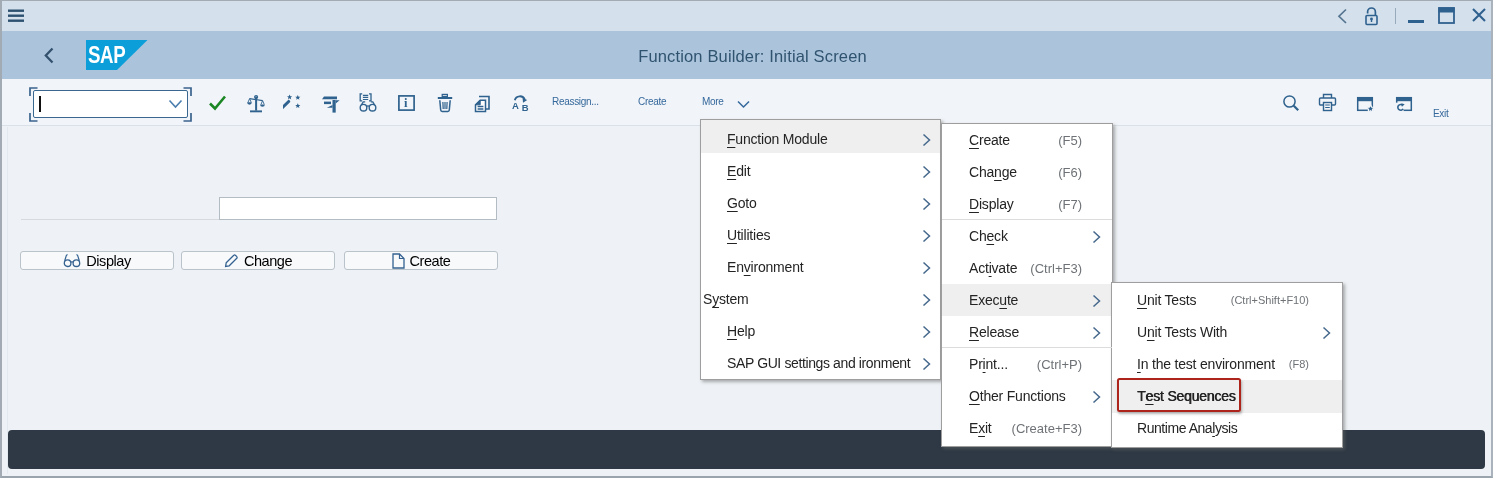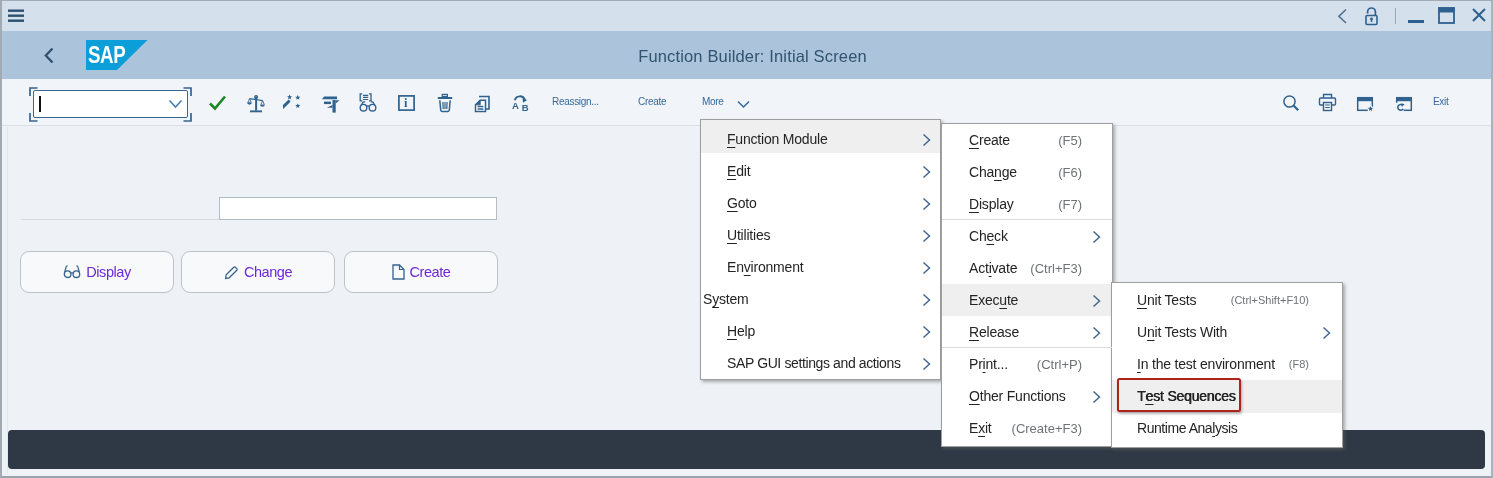--- a/index.html
+++ b/index.html
@@ -18,22 +18,22 @@
   
   #toolbar { left:1px; top:79px; width:1491px; height:47px; background:#f1f4f8;
              border-bottom:1px solid #d9e0e7; }
   
   #contentline { left:7px; top:127px; width:1px; height:347px; background:#e2e8ee; }
   .label { font-size:14px; color:#33373b; letter-spacing:-0.2px; }
   #fmlabel { left:23px; top:202px;margin-top:48px; }
   #fmunderline { left:21px; top:219px; width:198px; height:1px; background:#d6dade; }
   #fminput { left:219px; top:197px; width:278px; height:23px; background:#fff;
              border:1px solid #b4bcc3; }
-  .btn { top:251px; height:42px; border:1px solid #bac2ca; border-radius:9px;
-         background:#f7f9fb; color:#6d28d9; font-size:14.5px; letter-spacing:-0.45px;
+  .btn { top:251px; height:19px; border:1px solid #bac2ca; border-radius:3px;
+         background:#f7f9fb; color:#000000; font-size:14.5px; letter-spacing:-0.45px;
          display:flex; align-items:center; justify-content:center; gap:5px; }
   
   #statusbar { left:8px; top:430px; width:1477px; height:39px; background:#2e3945; border-radius:4px; }
   
   .menu { background:#fff; border:1px solid #9e9e9e; box-shadow:2px 2px 3px rgba(100,100,100,.5); z-index:20; }
   .mi { position:absolute; height:32px; display:flex; align-items:center;
         font-size:14px; color:#242424; z-index:21; letter-spacing:-0.2px; }
   .mi u { text-decoration:underline; text-underline-offset:3px; text-decoration-thickness:1px; }
   .hl { background:#efefef; z-index:20; }
   .tbtext { font-size:10px; color:#35689c; letter-spacing:-0.3px; }
@@ -178,21 +178,21 @@
   <rect x="1" y="3" width="16" height="4.2" fill="#2f628e"></rect>
   <path d="M14.5,10.7 l1.18,2.42 2.64,0.39 -1.91,1.86 0.45,2.64 -2.36,-1.24 -2.36,1.24 0.45,-2.64 -1.91,-1.86 2.64,-0.39 Z" fill="#2f628e" stroke="#f1f4f8" stroke-width="1.2"></path>
 </svg>
 <svg class="abs" style="left:1395px;top:94px" width="19" height="19" viewBox="0 0 19 19">
   <rect x="1.7" y="3.7" width="14.6" height="12.6" fill="none" stroke="#2f628e" stroke-width="1.5"></rect>
   <rect x="1" y="3" width="16" height="4.2" fill="#2f628e"></rect>
   <rect x="0" y="8.7" width="8.6" height="10.3" fill="#f1f4f8"></rect>
   <path d="M7.7,11.2 A2.9,2.9 0 1 0 8.2,14.9" fill="none" stroke="#2f628e" stroke-width="1.6"></path>
   <path d="M6.3,9.2 L9.7,10.2 L6.9,12.7 Z" fill="#2f628e"></path>
 </svg>
-<div class="abs tbtext" style="left:1433px;top:96px">Exit</div>
+<div class="abs tbtext" style="left:1433px;top:108px">Exit</div>
 <div id="contentline" class="abs"></div>
 <div id="fmlabel" class="abs label">Function Module</div>
 <div id="fmunderline" class="abs"></div>
 <div id="fminput" class="abs"></div>
 
 <div class="abs btn" style="left:20px;width:154px">
   <svg width="18" height="14" viewBox="0 0 18 14" stroke="#346190" fill="none">
     <circle cx="4.6" cy="9.2" r="3.3" stroke-width="1.3"></circle>
     <circle cx="13.4" cy="9.2" r="3.3" stroke-width="1.3"></circle>
     <path d="M7.7,8.4 a1.5,1.3 0 0 1 2.6,0" stroke-width="1.2"></path>
@@ -219,21 +219,21 @@
 <div class="abs hl" style="left:701px;top:120px;width:239px;height:33px"></div>
 <div class="abs" style="left:701px;top:153px;width:239px;height:1px;background:#e4e4e4"></div>
 <div id="m1">
   <div class="mi" style="left:727px;top:123px"><u>F</u>unction Module</div>
   <div class="mi" style="left:727px;top:155px"><u>E</u>dit</div>
   <div class="mi" style="left:727px;top:187px"><u>G</u>oto</div>
   <div class="mi" style="left:727px;top:219px"><u>U</u>tilities</div>
   <div class="mi" style="left:727px;top:251px">En<u>v</u>ironment</div>
   <div class="mi" style="left:703px;top:283px">S<u>y</u>stem</div>
   <div class="mi" style="left:727px;top:315px"><u>H</u>elp</div>
-  <div class="mi" style="left:727px;top:347px;letter-spacing:-0.38px">SAP GUI settings and actions</div>
+  <div class="mi" style="left:727px;top:347px;letter-spacing:-0.38px">SAP GUI settings and ironment</div>
 </div>
 <svg class="abs mchev" style="left:922px;top:133px">
     <use href="#mch"></use>
   </svg>
 <svg class="abs mchev" style="left:922px;top:165px">
     <use href="#mch"></use>
   </svg>
 <svg class="abs mchev" style="left:922px;top:197px">
     <use href="#mch"></use>
   </svg>

